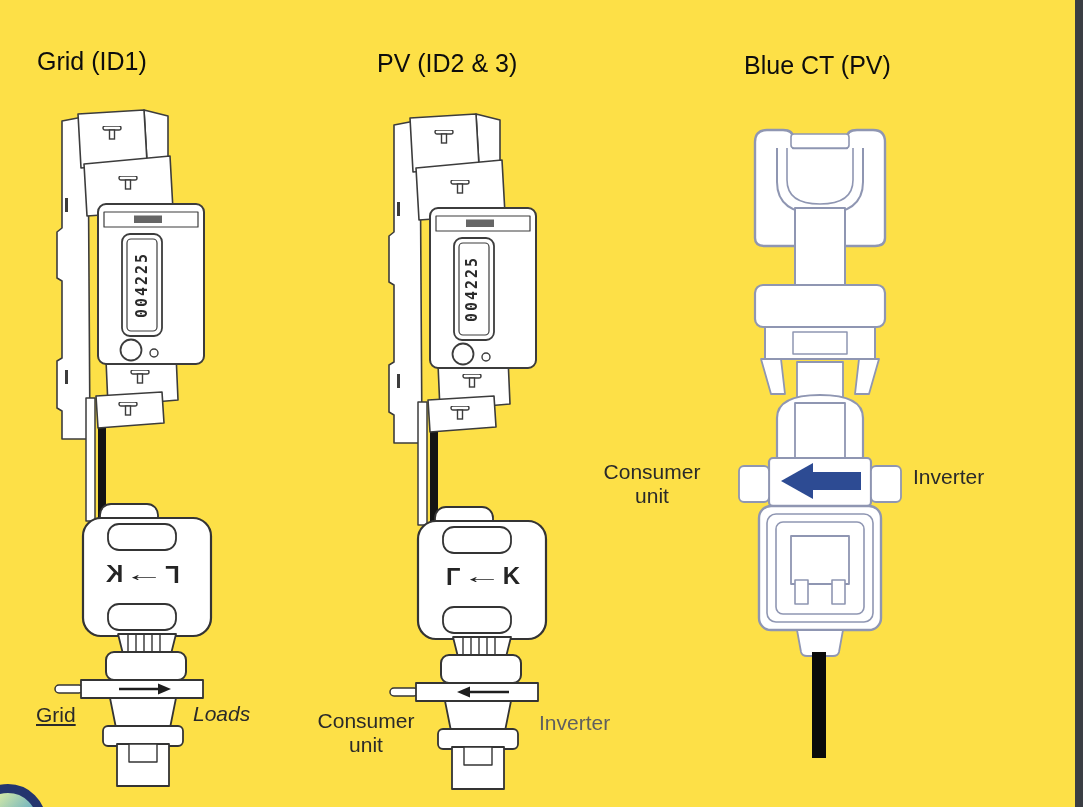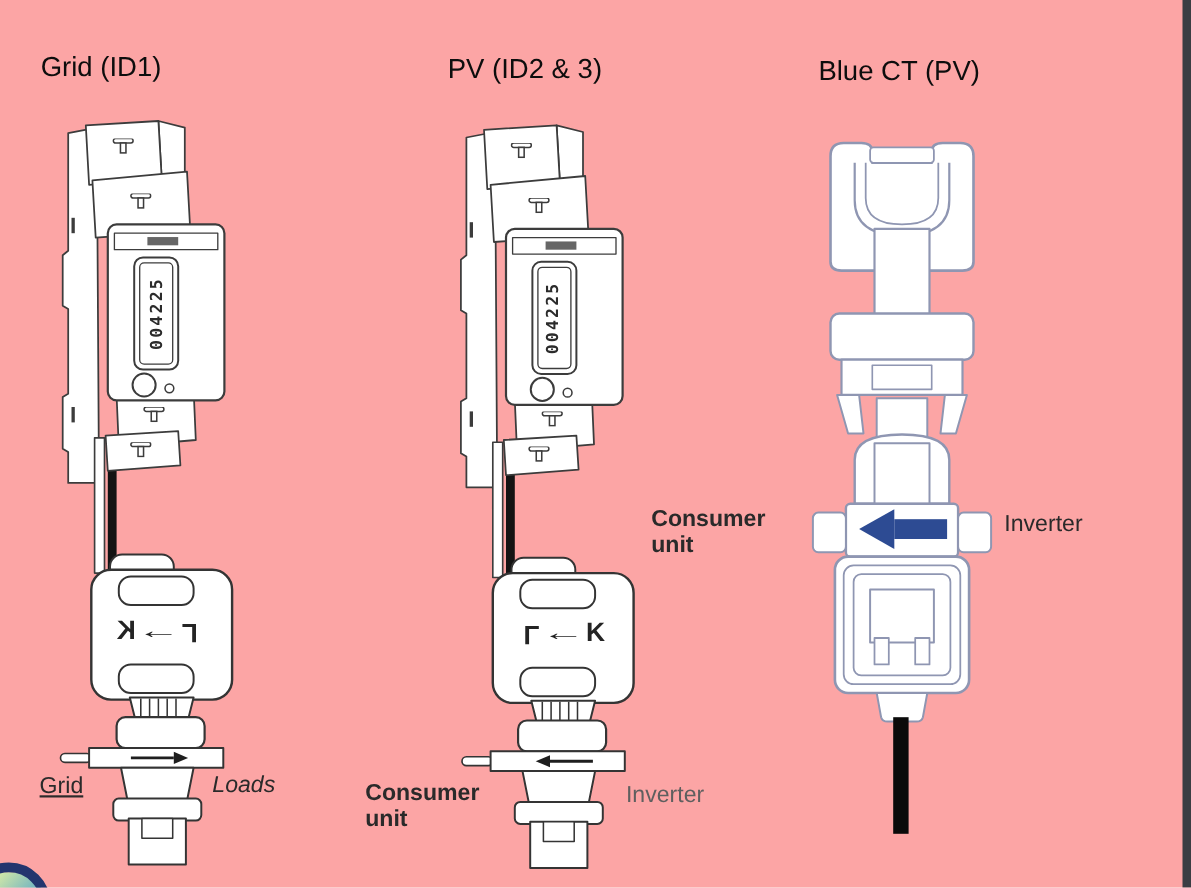--- a/index.html
+++ b/index.html
@@ -1,21 +1,21 @@
 <!DOCTYPE html>
 <html><head>
 <meta charset="utf-8">
 <style>
   html,body{margin:0;padding:0;background:#fff;}
-  .canvas{position:relative;width:1083px;height:807px;background:#fca5a5;overflow:hidden;
+  .canvas{position:relative;width:1083px;height:807px;background:#fde047;overflow:hidden;
           font-family:"Liberation Sans",sans-serif;color:#1a1a1a;}
   .abs{position:absolute;}
   .title{font-size:25px;line-height:30px;font-weight:400;color:#0d0d0d;white-space:nowrap;}
   .flow-label{font-size:21px;line-height:24px;color:#2a2a2a;}
-  .flow-label.right-align{text-align:left;font-weight:bold;}
+  .flow-label.right-align{text-align:center;}
   .flow-label.gray{color:#5f5f5f;}
   .lcd{font-family:"DejaVu Sans Mono",monospace;font-size:15px;font-weight:bold;letter-spacing:2px;
        color:#2b2b2b;display:flex;align-items:center;justify-content:center;
        transform:rotate(-90deg);}
   .marking{display:flex;align-items:center;justify-content:center;font-size:24px;font-weight:600;color:#242424;}
   .marking .glyph{display:inline-block;}
   .mk-mirror-x{transform:scaleX(-1);}
   .mk-rot180{transform:rotate(180deg);}
   .mk-flip-y{transform:scaleY(-1);}
   .mk-arrow{display:inline-block;transform:scaleX(2.0);font-weight:400;font-size:20px;margin:0 11px;color:#1e1e1e;}
@@ -110,21 +110,21 @@
 
     <svg class="abs" style="left:116px;top:682px;" width="56" height="14">
       <line x1="3" y1="7" x2="42" y2="7" stroke="#1e1e1e" stroke-width="2.6"></line>
       <polygon points="42,1.5 55,7 42,12.5" fill="#1e1e1e"></polygon>
     </svg>
 
     <div class="abs flow-label" style="left:36px;top:703px;text-decoration:underline;">Grid</div>
     <div class="abs flow-label" style="left:193px;top:702px;font-style:italic;">Loads</div>
   </div>
 
-  <div class="abs" style="left:330px;top:0;width:330px;height:678px;margin-left:30px;">
+  <div class="abs" style="left:330px;top:0;width:330px;height:678px;">
     <div class="abs title" style="left:47px;top:48px;">PV (ID2 &amp; 3)</div>
 
     <svg class="abs" style="left:50px;top:112px;" width="160" height="420">
         <use href="#meter-sym"></use>
       </svg>
 
     <div class="abs lcd" style="left:96px;top:277px;width:92px;height:24px;">004225</div>
 
     <svg class="abs" style="left:53px;top:503px;" width="170" height="290">
         <use href="#ct-sym"></use>

